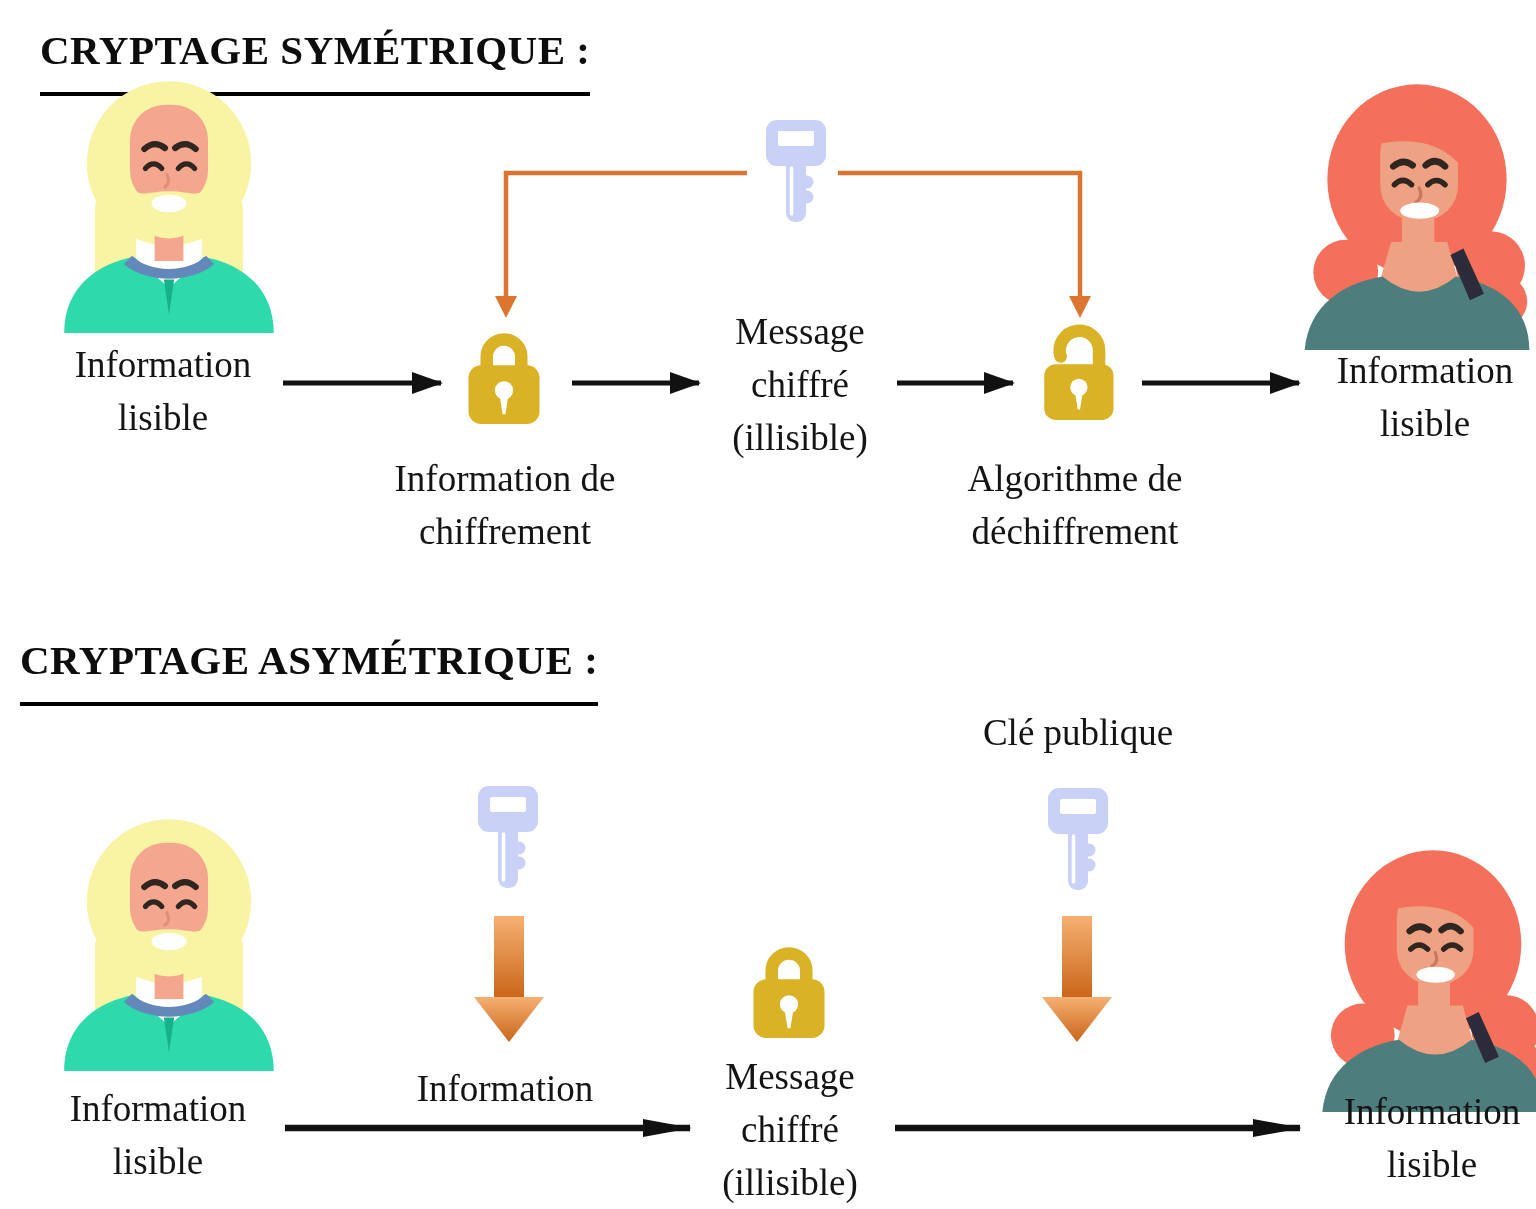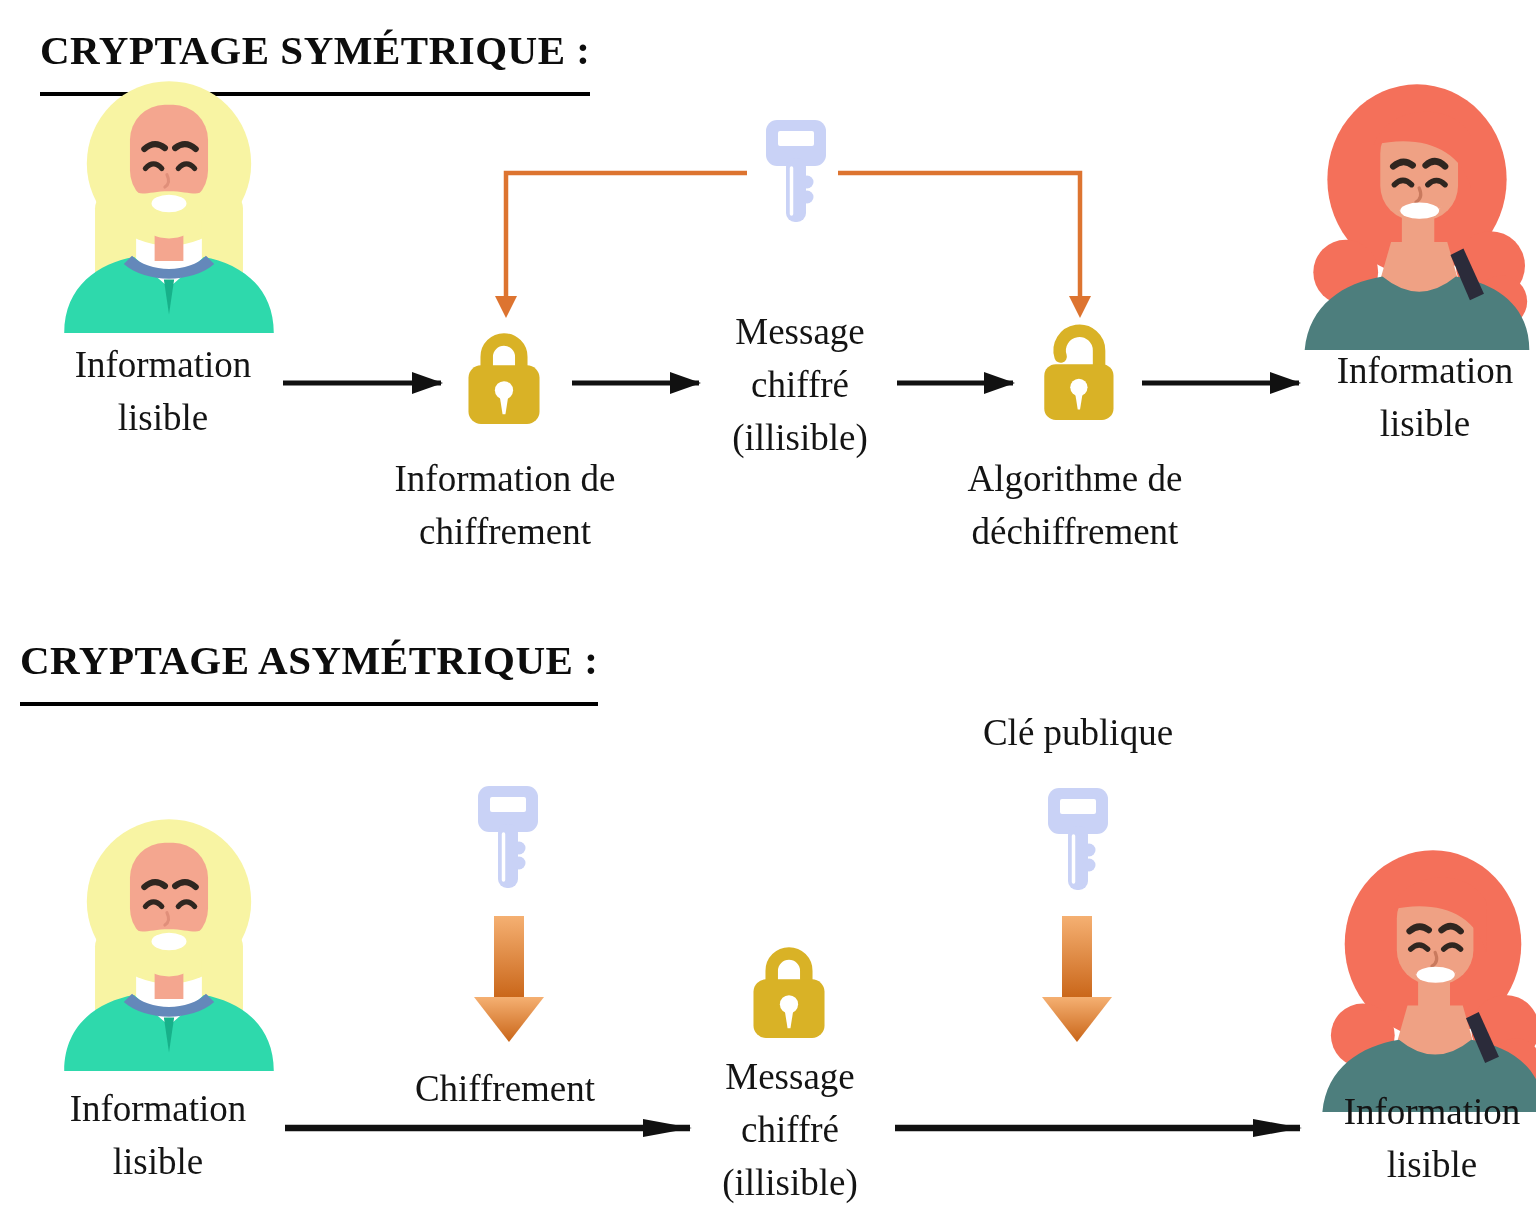--- a/index.html
+++ b/index.html
@@ -164,21 +164,21 @@
 
 
   <svg class="abs icon" style="left:476px;top:784px;" width="64" height="112">
       <use href="#sym-key"></use>
     </svg>
 
   <svg class="abs icon" style="left:470px;top:916px;" width="78" height="128">
       <use href="#sym-grad-arrow"></use>
     </svg>
 
-  <div class="label" style="left:380px;top:1062px;width:250px;">Chiffrement</div>
+  <div class="label" style="left:380px;top:1062px;width:250px;">Information</div>
 
   <svg class="abs icon" style="left:56px;top:814px;" width="226" height="257">
       <use href="#sym-man"></use>
     </svg>
 
   <div class="label" style="left:28px;top:1082px;width:260px;">Information lisible</div>
 
   <svg class="abs icon" style="left:741px;top:934px;" width="96" height="108">
       <use href="#sym-lock-closed"></use>
     </svg>

